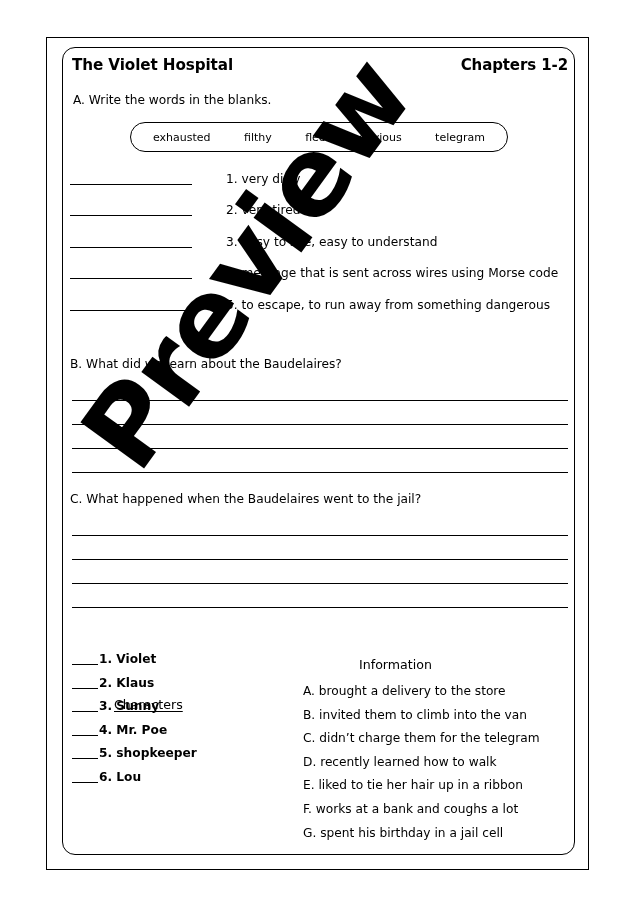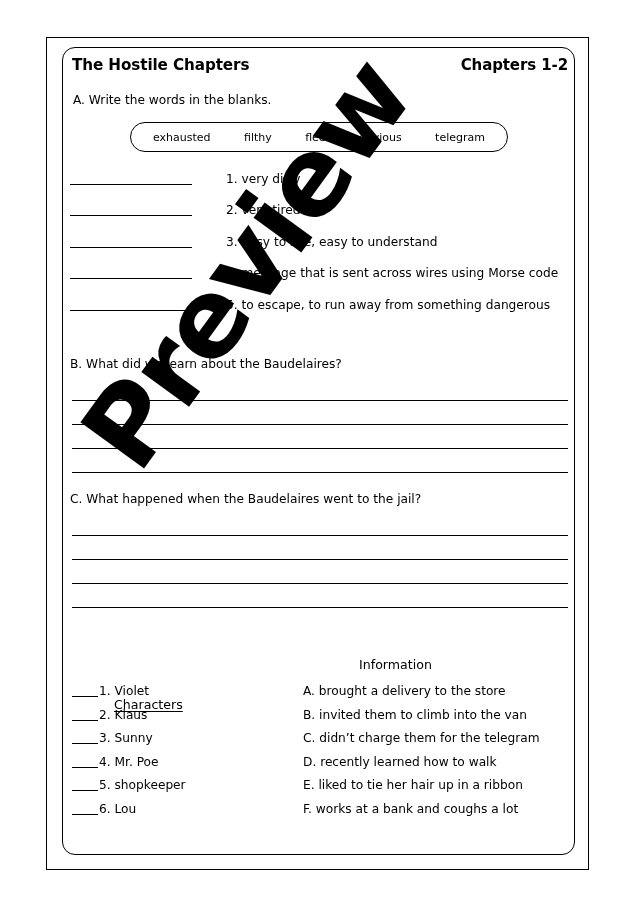--- a/index.html
+++ b/index.html
@@ -157,21 +157,21 @@
   .col-headers .ch-right {
     position: absolute;
     left: 287px;
     text-underline-offset: 2px;
   }
 
   .match-col {
     position: absolute;
     font-size: 12.2px;
   }
-  #characters-col { left: 72px; top: 684px; width: 200px; }
+  #characters-col { left: 72px; top: 652px; width: 200px; font-weight: bold; }
   #information-col { left: 287px; top: 684px; width: 290px; margin-left: 16px; }
 
   .match-row {
     height: 23.6px;
     display: flex;
     align-items: flex-start;
     white-space: nowrap;
   }
   .match-blank {
     display: inline-block;
@@ -209,21 +209,21 @@
 </style>
 </head>
 <body>
 
 <div class="outer-frame"></div>
 <div class="inner-frame"></div>
 
 <div class="content">
 
   <div class="header">
-    <div class="title">The Hostile Chapters</div>
+    <div class="title">The Violet Hospital</div>
     <div class="chapters">Chapters 1-2</div>
   </div>
 
   <div class="prompt" id="prompt-a">A. Write the words in the blanks.</div>
 
   <div class="word-bank" id="word-bank">
       <span class="word">exhausted</span>
       <span class="word">filthy</span>
       <span class="word">flee</span>
       <span class="word">obvious</span>
@@ -313,19 +313,22 @@
       </div>
       <div class="match-row">
         <span class="info-letter">D. recently learned how to walk</span>
       </div>
       <div class="match-row">
         <span class="info-letter">E. liked to tie her hair up in a ribbon</span>
       </div>
       <div class="match-row">
         <span class="info-letter">F. works at a bank and coughs a lot</span>
       </div>
+      <div class="match-row">
+        <span class="info-letter">G. spent his birthday in a jail cell</span>
+      </div>
     </div>
 
 </div>
 
 <div class="watermark">
   <div class="watermark-text">Preview</div>
 </div>
 
 </body></html>

